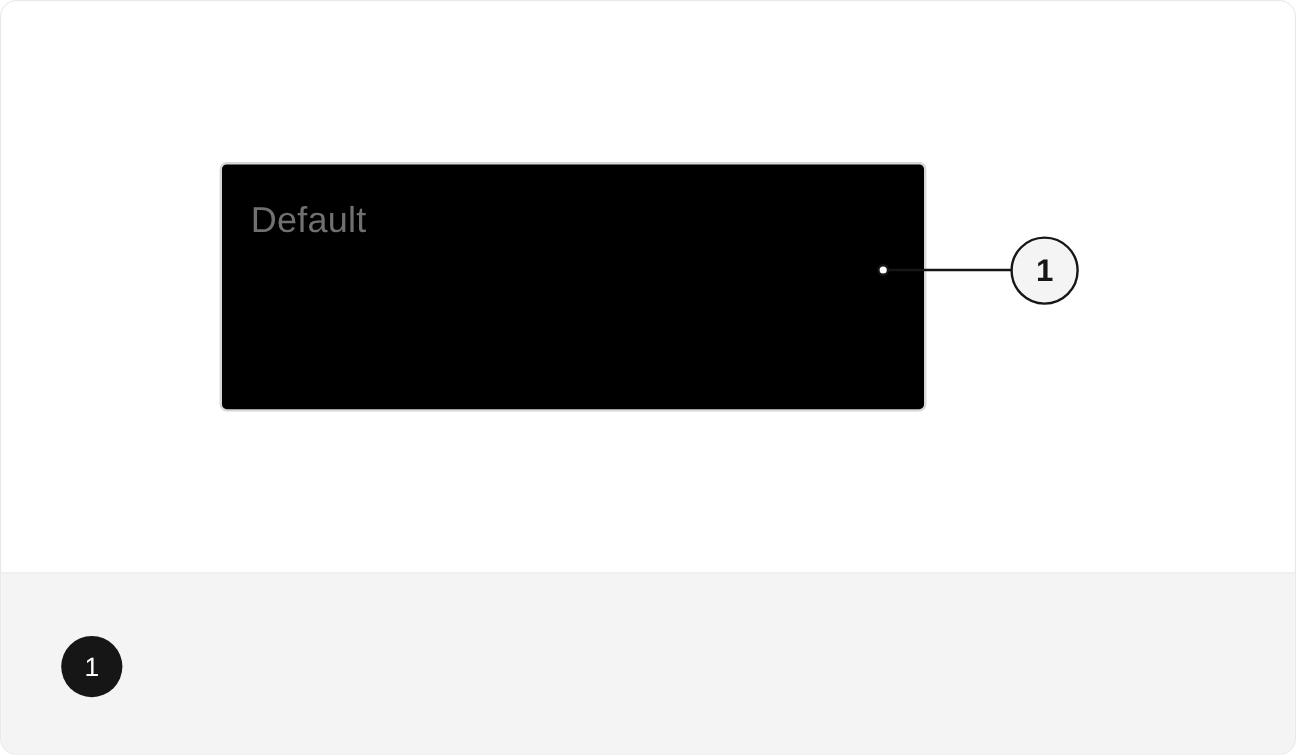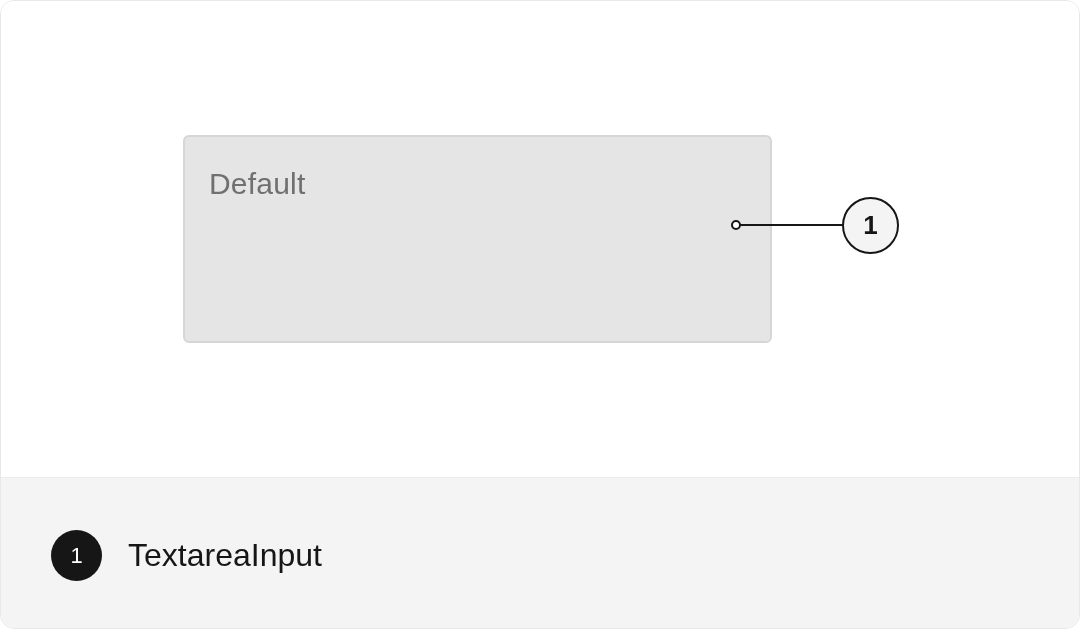--- a/index.html
+++ b/index.html
@@ -4,21 +4,21 @@
   <style>
     html, body { margin: 0; padding: 0; background: #ffffff; }
     body { width: 1080px; height: 629px; position: relative; overflow: hidden; font-family: "Liberation Sans", sans-serif; }
     .frame {
       position: absolute; left: 0; top: 0; width: 1078px; height: 627px;
       border: 1px solid #e8e8e8; border-radius: 14px; overflow: hidden; background: #ffffff;
     }
     .canvas { position: absolute; left: 0; top: 0; width: 1078px; height: 476px; background: #ffffff; }
     .textarea {
       position: absolute; left: 182px; top: 134px; width: 585px; height: 204px;
-      border: 2px solid #d6d6d6; border-radius: 6px; background: #e5e5e5;
+      border: 2px solid #d6d6d6; border-radius: 6px; background: #000000;
       box-sizing: content-box;
     }
     .textarea-placeholder {
       position: absolute; left: 24px; top: 30px; font-size: 30px; color: #707070;
       font-family: "Liberation Sans", sans-serif; letter-spacing: 0.2px;
     }
     .callout-line { position: absolute; left: 0; top: 0; }
     .callout-badge {
       position: absolute; left: 841px; top: 196px; width: 53px; height: 53px;
       border: 2px solid #161616; border-radius: 50%; background: #f4f4f4;
@@ -46,16 +46,15 @@
     </div>
     <svg class="callout-line" width="1078" height="476">
       <line x1="739" y1="224" x2="842" y2="224" stroke="#161616" stroke-width="2"></line>
       <circle cx="735" cy="224" r="4" fill="#ffffff" stroke="#161616" stroke-width="2"></circle>
     </svg>
     <div class="callout-badge">1</div>
   </div>
   <div class="legend">
     <div class="legend-item">
       <div class="legend-badge">1</div>
-      <span class="legend-label">TextareaInput</span>
     </div>
   </div>
 </div>
 
 </body></html>

